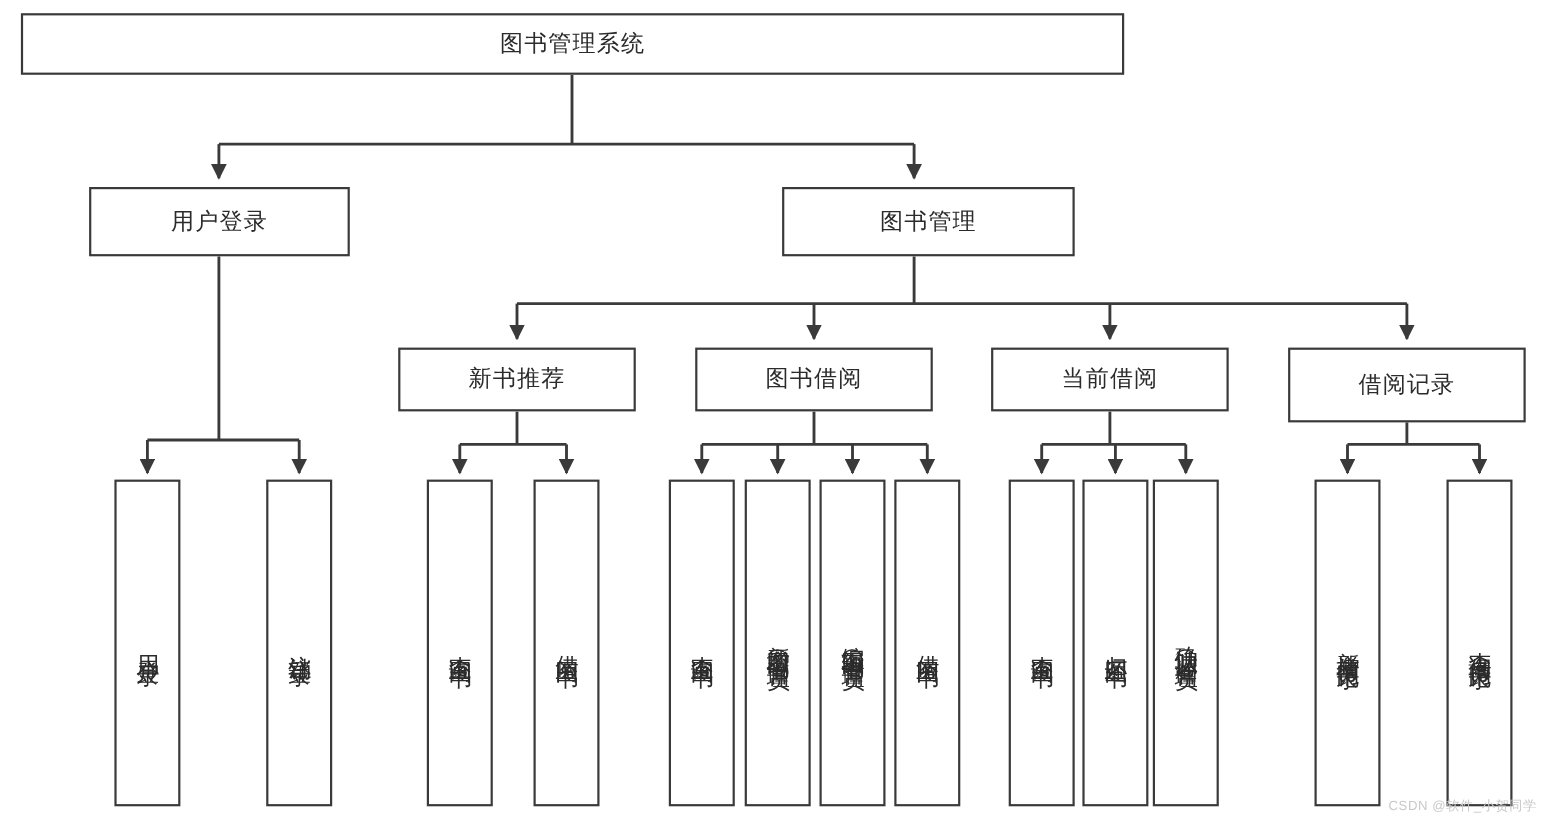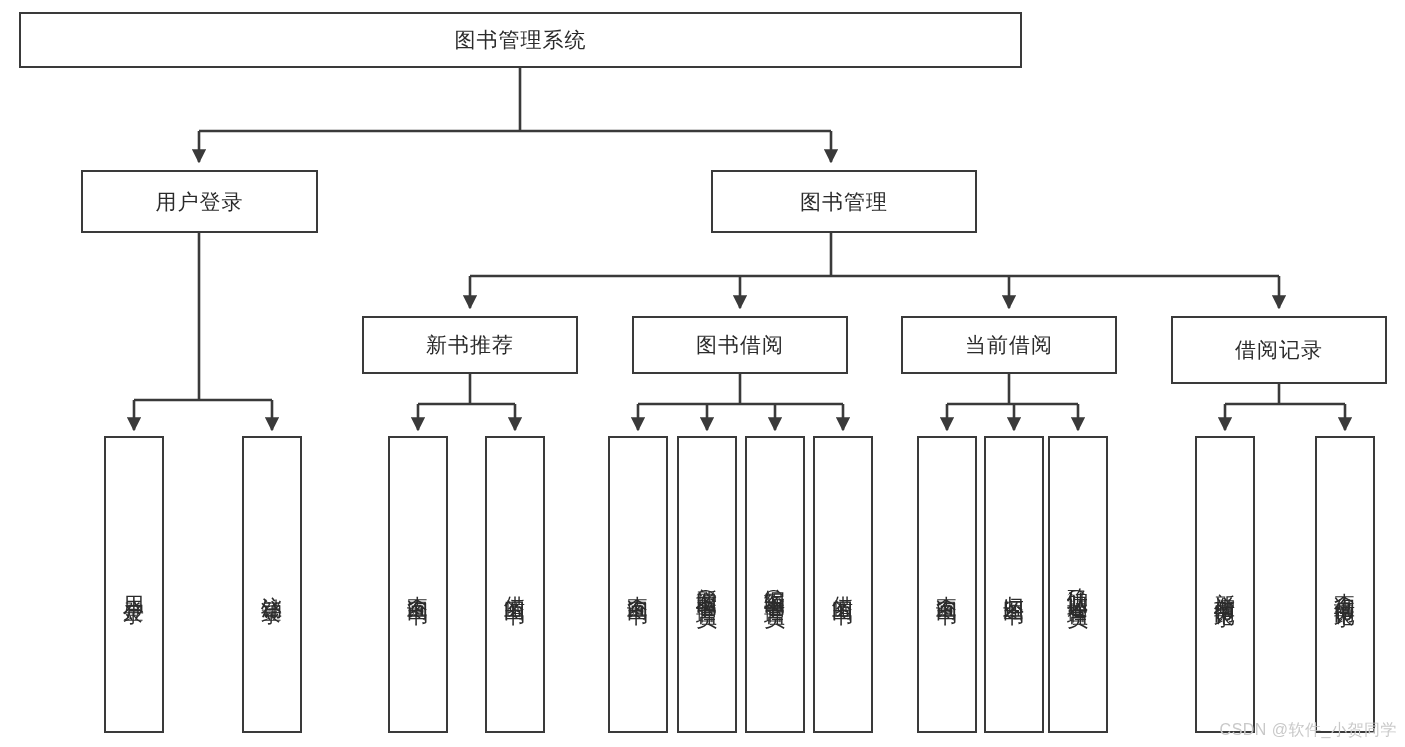--- a/index.html
+++ b/index.html
@@ -51,21 +51,21 @@
   }
   .node.vert > span {
     writing-mode: vertical-rl;
     text-orientation: upright;
     white-space: nowrap;
   }
   .watermark {
     position: absolute;
     right: 8px;
     bottom: 6px;
-    font-size: 16px;
+    font-size: 12px;
     color: #c9c9c9;
     letter-spacing: 0.5px;
     z-index: 3;
     white-space: nowrap;
   }
 </style>
 </head>
 <body>
 
 <div id="canvas">

